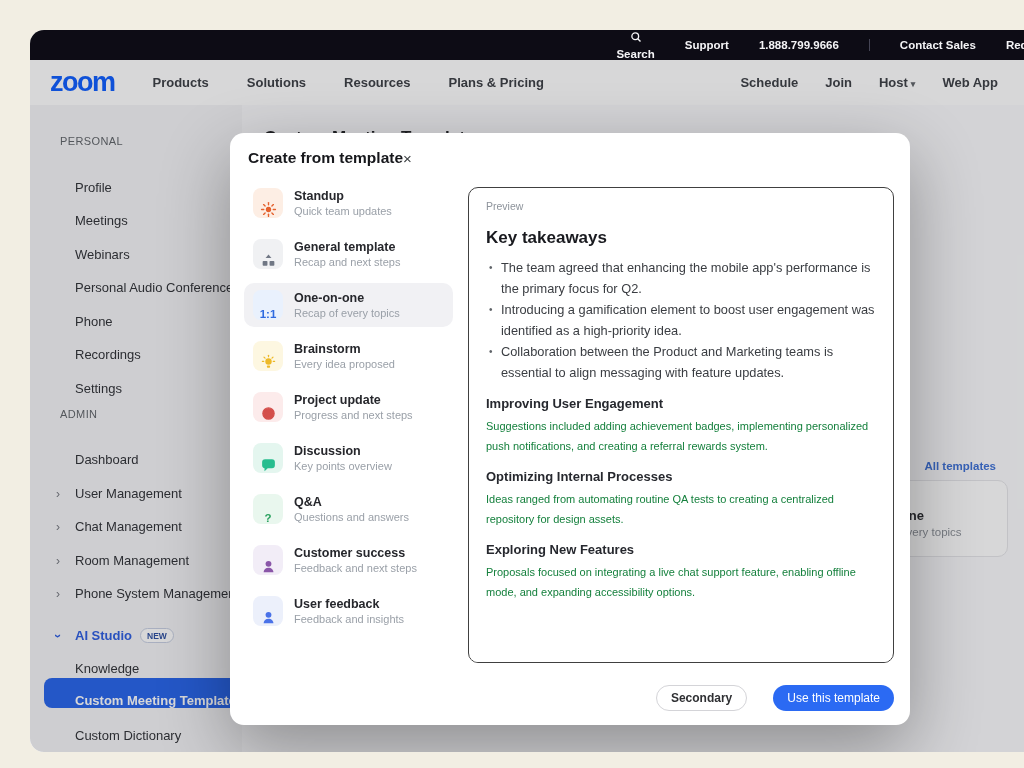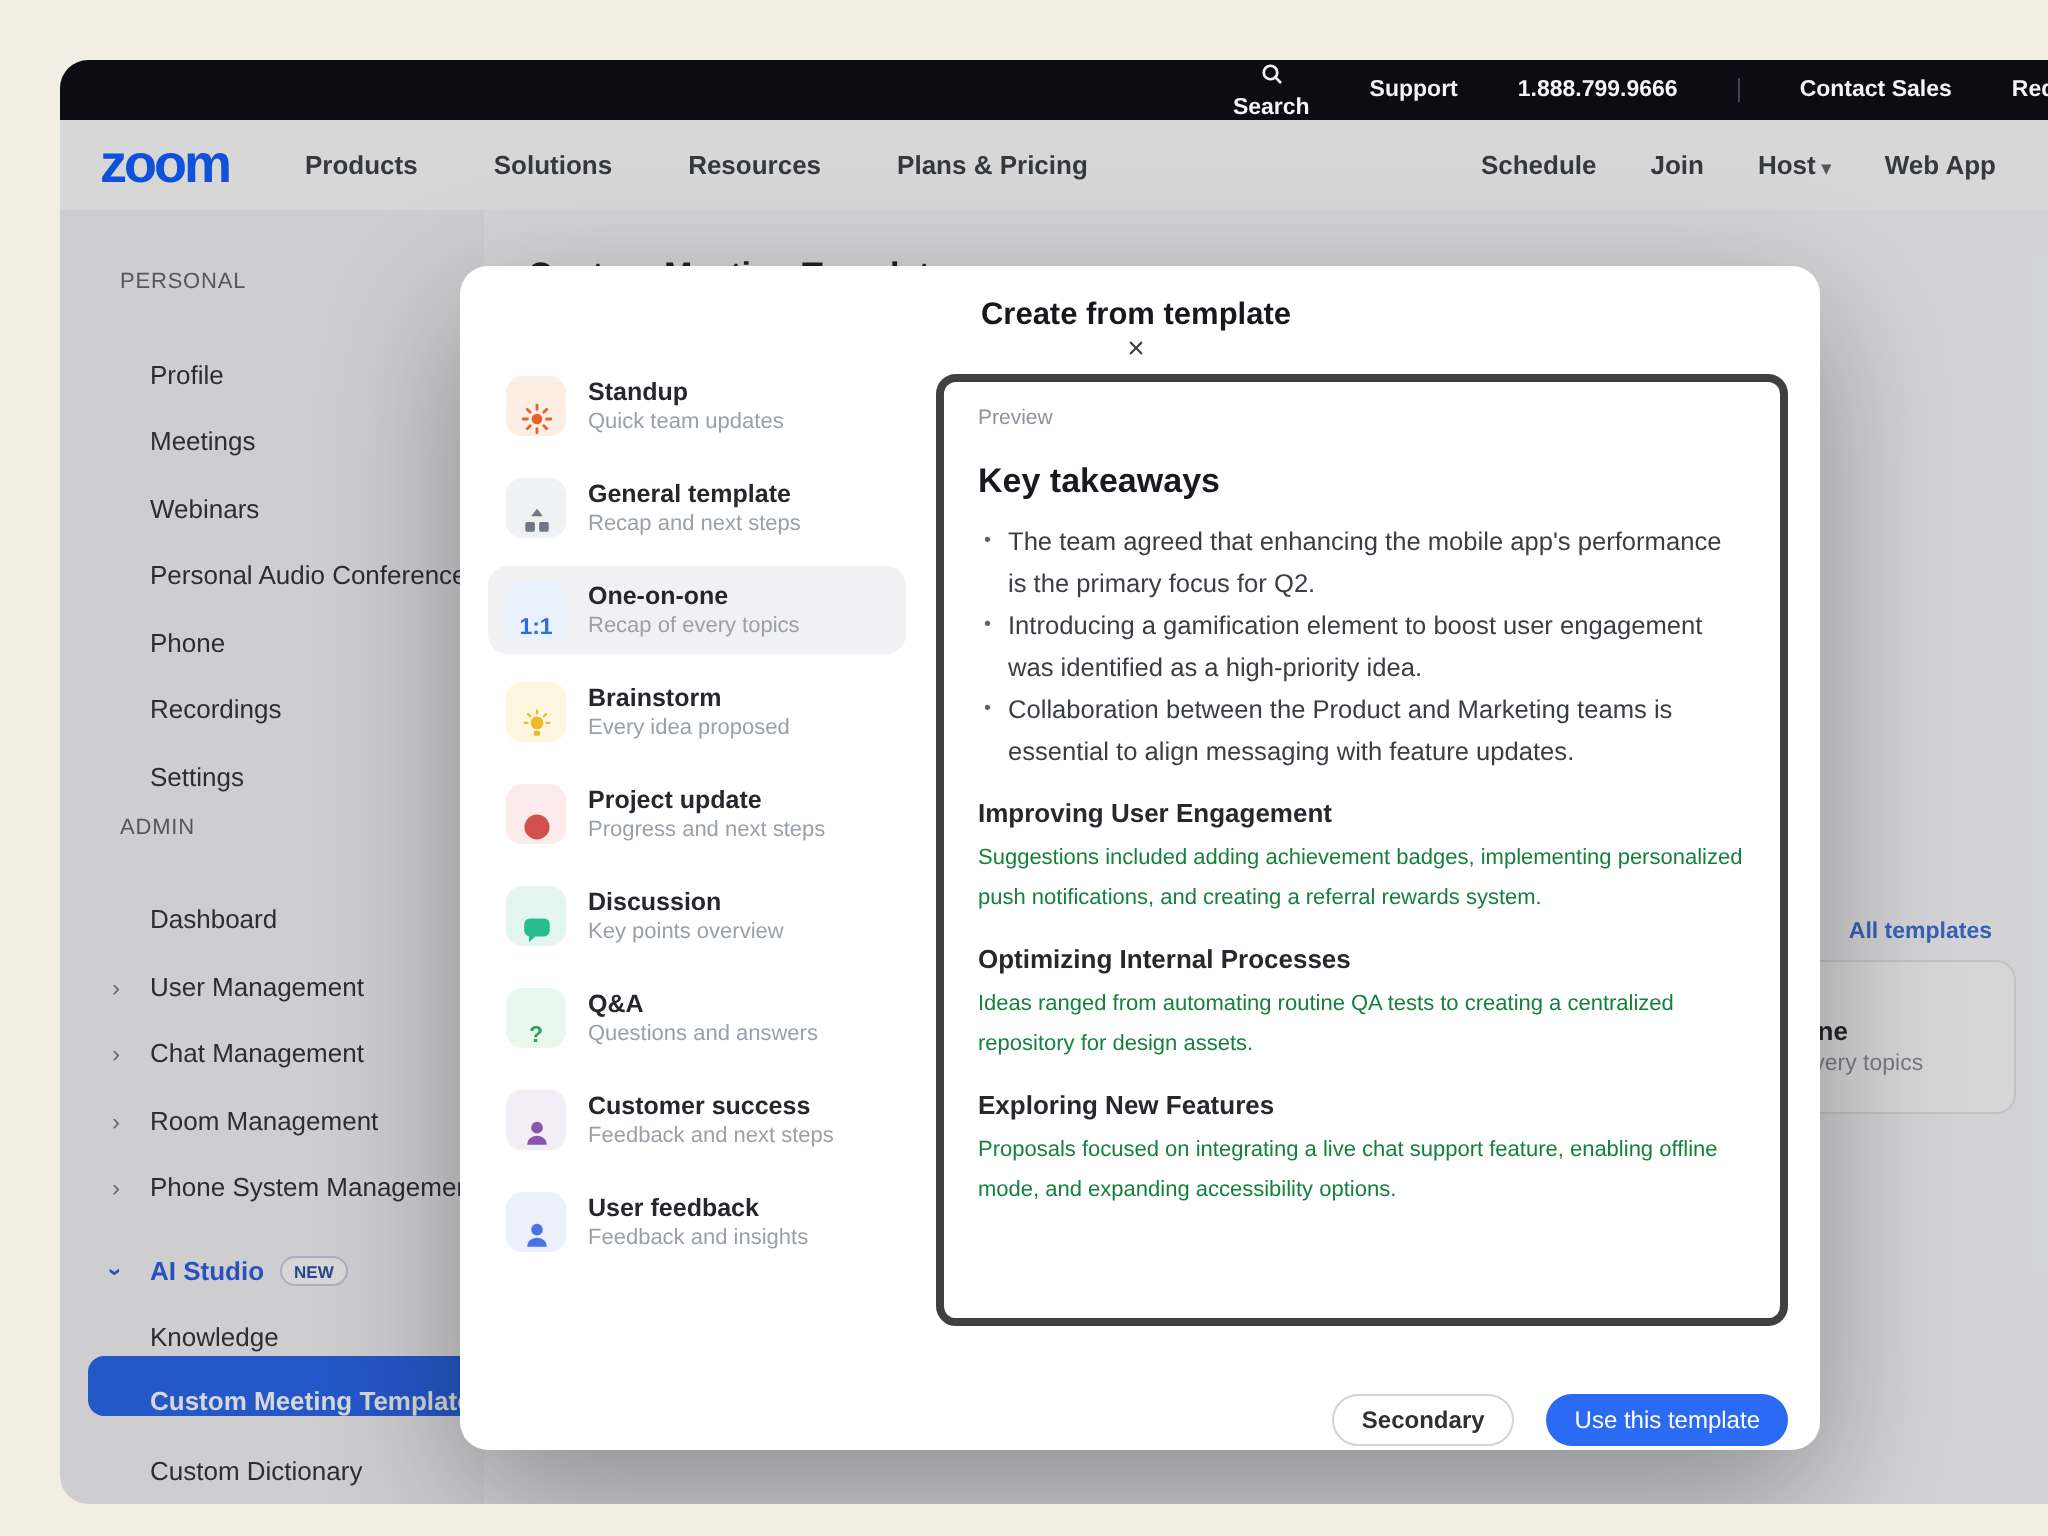--- a/index.html
+++ b/index.html
@@ -50,49 +50,49 @@
              background:#ffffff; border:1px solid #e6e6e9; border-radius:10px; padding:27px 0 0 20px; overflow:hidden; }
   .bg-card-title { font-size:13px; font-weight:700; color:#26282c; white-space:nowrap; }
   .bg-card-sub { font-size:11.5px; color:#8b9097; margin-top:3px; white-space:nowrap; }
 
   
   .dim { position:absolute; top:30px; left:0; right:0; bottom:0; background:rgba(32,33,38,0.18); z-index:5; }
 
   
   .modal { position:absolute; left:200px; top:103px; width:680px; height:592px; z-index:10;
            background:#ffffff; border-radius:14px; box-shadow:0 24px 70px rgba(0,0,0,0.33); }
-  .modal-header { display:flex; align-items:center; padding:16px 22px 0 18px;flex-direction:column; }
+  .modal-header { display:flex; align-items:center; padding:16px 22px 0 18px; }
   .modal-title { font-size:15.5px; font-weight:700; color:#17181c; }
   .close { font-size:15px; color:#3c4043; cursor:pointer; line-height:1; }
 
   .modal-body { position:absolute; top:48px; left:14px; right:16px; bottom:56px; display:flex; }
 
   .tpl-list { width:224px; flex-shrink:0; display:flex; flex-direction:column; gap:7px; padding-right:15px; }
   .tpl-row { display:flex; align-items:center; gap:11px; height:44px; border-radius:10px; padding-left:9px; cursor:pointer; }
   .tpl-row.selected { background:#f1f1f4; }
   .tpl-icon { width:30px; height:30px; border-radius:8px; display:flex; align-items:flex-end; justify-content:center; flex-shrink:0; }
   .tpl-icon svg { width:17px; height:17px; fill:currentColor; }
   .icon-text { font-size:11.5px; font-weight:700; }
   .tpl-name { font-size:12.5px; font-weight:600; color:#26272c; line-height:16px; white-space:nowrap; }
   .tpl-desc { font-size:11px; color:#9aa0a8; line-height:14px; white-space:nowrap; }
 
-  .preview { flex:1; margin-top:6px; height:476px; border:4px solid #404040; border-radius:10px;
+  .preview { flex:1; margin-top:6px; height:476px; border:1px solid #404040; border-radius:10px;
              padding:12px 17px; position:relative; overflow:hidden; background:#fff; }
   .preview-label { font-size:10.5px; color:#8d939b; }
   .pv-h1 { font-size:17px; font-weight:700; color:#191a1f; margin:16px 0 10px; }
   .pv-bullets { list-style:none; font-size:12.8px; color:#3a3d42; line-height:20.5px; }
   .pv-bullets li { position:relative; padding-left:15px; margin-bottom:1px; }
   .pv-bullets li::before { content:"•"; position:absolute; left:3px; top:0; font-size:10px; color:#5f6368; }
   .pv-h2 { font-size:15.5px; font-weight:700; color:#191a1f; margin:16px 0 2px; }
   .pv-h3 { font-size:13px; font-weight:700; color:#26282e; margin:13px 0 5px; }
   .pv-p { font-size:11px; color:#15803d; line-height:20px; }
   .pv-fade { position:absolute; left:1px; right:1px; bottom:0; height:22px;
              background:linear-gradient(rgba(255,255,255,0), #ffffff 70%); }
 
-  .modal-footer { position:absolute; bottom:2px; right:16px; display:flex; gap:16px; }
+  .modal-footer { position:absolute; bottom:14px; right:16px; display:flex; gap:26px; }
   .btn { font-size:12px; height:26px; padding:0 14px; border-radius:13px; display:flex; align-items:center; cursor:pointer; font-family:inherit; }
   .btn-secondary { background:#fff; border:1px solid #d4d4d8; color:#2f3033; font-weight:600; }
   .btn-primary { background:#2b6af3; border:none; color:#fff; font-weight:400; }
 </style>
 </head>
 <body>
 
 <div id="window">
 
   <div class="topbar">

